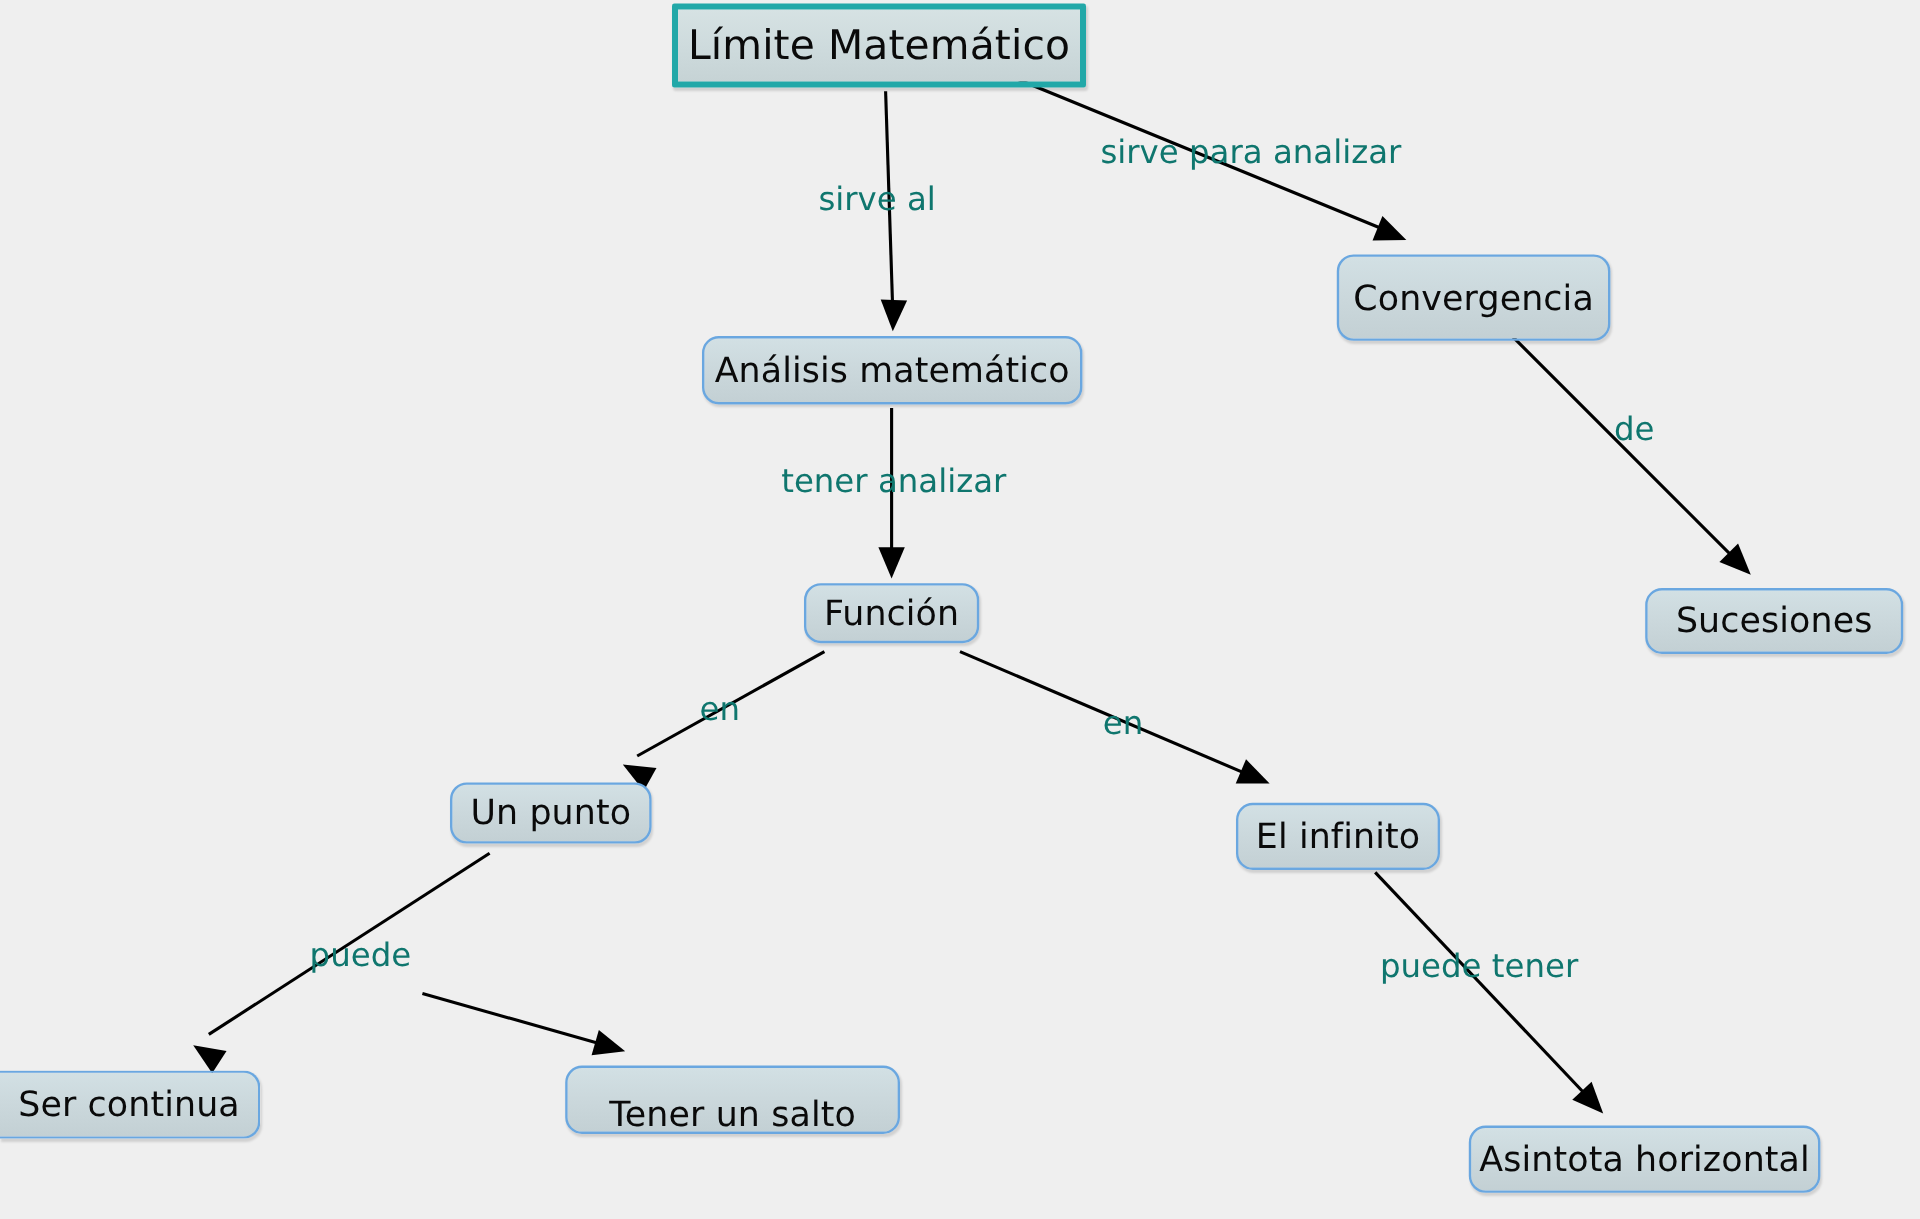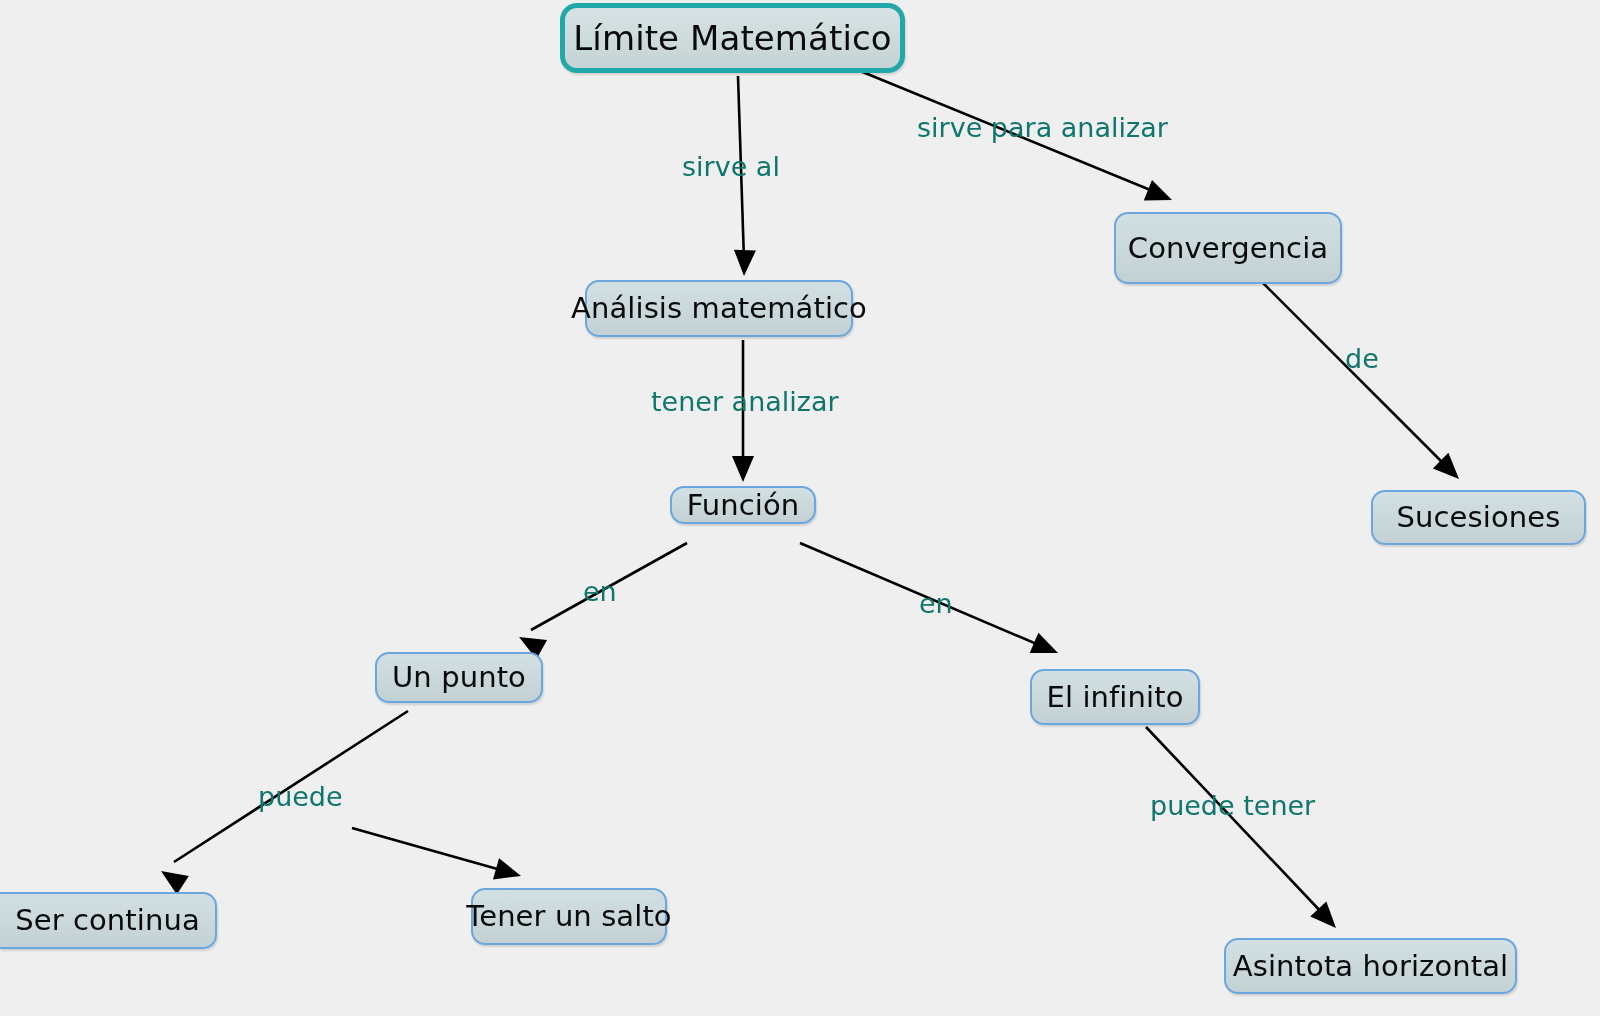--- a/index.html
+++ b/index.html
@@ -40,21 +40,21 @@
     box-shadow: 1px 2px 2px rgba(0,0,0,0.13);
   }
   .node .node-label {
     font-size: 29px;
     line-height: 1;
     letter-spacing: 0.1px;
     padding: 0 14px;
   }
   .node.root {
     border: 5px solid #22a8a8;
-    border-radius: 17px;
+    border-radius: 2px;
     background: linear-gradient(180deg, #d6e2e3 0%, #cedbdd 50%, #c6d3d5 100%);
   }
   .node.root .node-label {
     font-size: 34px;
   }
   .node.clip-left {
     border-left: none;
     border-top-left-radius: 0;
     border-bottom-left-radius: 0;
   }
@@ -94,42 +94,42 @@
         <polygon points="0,0 -26,-11 -26,11" fill="#000000" transform="translate(161,871) rotate(213)"></polygon>
         <polygon points="0,0 -26,-11 -26,11" fill="#000000" transform="translate(521,876) rotate(16)"></polygon>
         <polygon points="0,0 -26,-11 -26,11" fill="#000000" transform="translate(1336,928) rotate(47)"></polygon>
       </g>
   </svg>
 
   <div id="nodes">
       <div class="node root" style="left: 560px; top: 3px; width: 345px; height: 70px;">
         <span class="node-label">Límite Matemático</span>
       </div>
-      <div class="node" style="left: 585px; top: 280px; width: 268px; height: 57px; justify-content: center;">
+      <div class="node" style="left: 585px; top: 280px; width: 317px; height: 57px; justify-content: center;">
         <span class="node-label">Análisis matemático</span>
       </div>
       <div class="node" style="left: 1114px; top: 212px; width: 228px; height: 72px;">
         <span class="node-label">Convergencia</span>
       </div>
       <div class="node" style="left: 1371px; top: 490px; width: 215px; height: 55px;">
         <span class="node-label">Sucesiones</span>
       </div>
-      <div class="node" style="left: 670px; top: 486px; width: 146px; height: 38px; justify-content: center;">
+      <div class="node" style="left: 670px; top: 486px; width: 146px; height: 50px; justify-content: center;">
         <span class="node-label">Función</span>
       </div>
       <div class="node" style="left: 375px; top: 652px; width: 168px; height: 51px;">
         <span class="node-label">Un punto</span>
       </div>
       <div class="node" style="left: 1030px; top: 669px; width: 170px; height: 56px;">
         <span class="node-label">El infinito</span>
       </div>
       <div class="node clip-left" style="left: 0px; top: 892px; width: 217px; height: 57px; text-align: right;">
         <span class="node-label">Ser continua</span>
       </div>
-      <div class="node" style="left: 471px; top: 888px; width: 196px; height: 57px;">
+      <div class="node" style="left: 471px; top: 888px; width: 279px; height: 57px; align-items: flex-end;">
         <span class="node-label">Tener un salto</span>
       </div>
       <div class="node" style="left: 1224px; top: 938px; width: 293px; height: 56px;">
         <span class="node-label">Asintota horizontal</span>
       </div>
     </div>
   <div id="edge-labels">
       <div class="edge-label" style="left: 682px; top: 153px;">sirve al</div>
       <div class="edge-label" style="left: 917px; top: 114px;">sirve para analizar</div>
       <div class="edge-label" style="left: 651px; top: 388px;">tener analizar</div>

